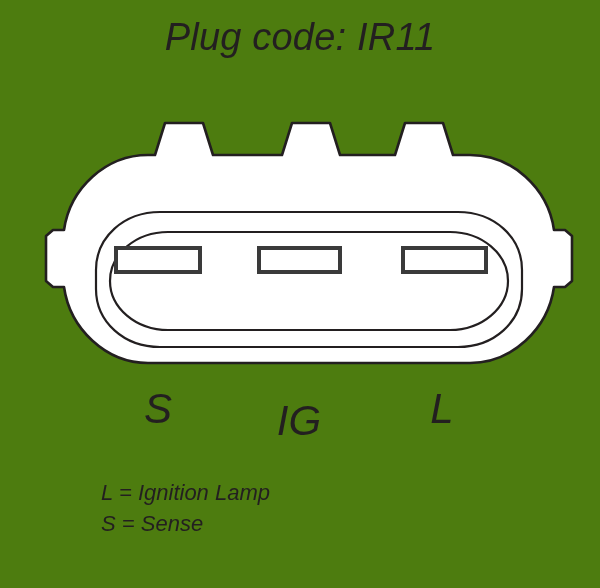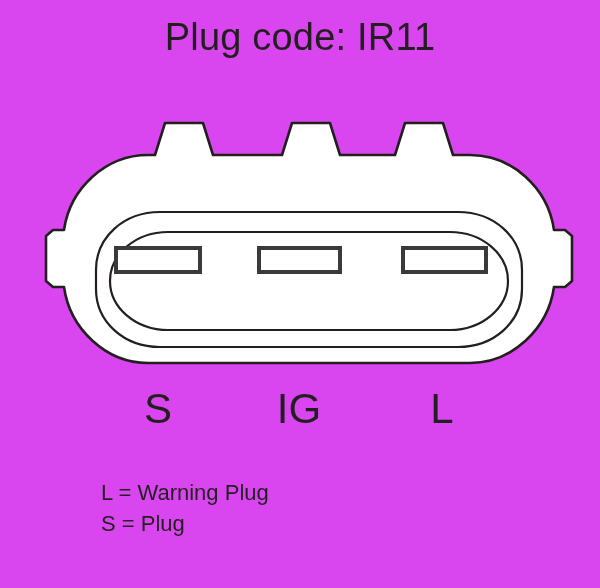--- a/index.html
+++ b/index.html
@@ -15,21 +15,22 @@
     overflow: hidden;
     font-family: "Liberation Sans", sans-serif;
     color: #231f20;
   }
   #page {
     position: absolute;
     left: 0;
     top: 0;
     width: 600px;
     height: 588px;
-    background: #d946ef;
+    background: #4d7c0f;
+    font-style: italic;
   }
   .title {
     position: absolute;
     left: 0;
     top: 14px;
     width: 600px;
     text-align: center;
     font-size: 38px;
     line-height: 46px;
     font-weight: 400;
@@ -58,21 +59,21 @@
     width: 120px;
     margin-left: -60px;
     text-align: center;
     font-size: 42px;
     line-height: 46px;
     font-weight: 400;
     color: #231f20;
     white-space: pre;
   }
   .pin-label.p0 { left: 158px; }
-  .pin-label.p1 { left: 299px; }
+  .pin-label.p1 { left: 299px; margin-top: 12px; }
   .pin-label.p2 { left: 442px; }
   .legend {
     position: absolute;
     left: 101px;
     top: 477px;
     width: 420px;
   }
   .legend-line {
     font-size: 22px;
     line-height: 31px;
@@ -133,17 +134,17 @@
     <rect x="403" y="150" width="83" height="24" fill="#ffffff" stroke="#3a3a3a" stroke-width="4"></rect>
   </svg>
 
   <div class="pin-labels">
     <div class="pin-label p0">S</div>
     <div class="pin-label p1">IG</div>
     <div class="pin-label p2">L</div>
   </div>
 
   <div class="legend">
-    <div class="legend-line">L = Warning Plug</div>
-    <div class="legend-line">S = Plug</div>
+    <div class="legend-line">L = Ignition Lamp</div>
+    <div class="legend-line">S = Sense</div>
   </div>
 
 </div>
 
 </body></html>

